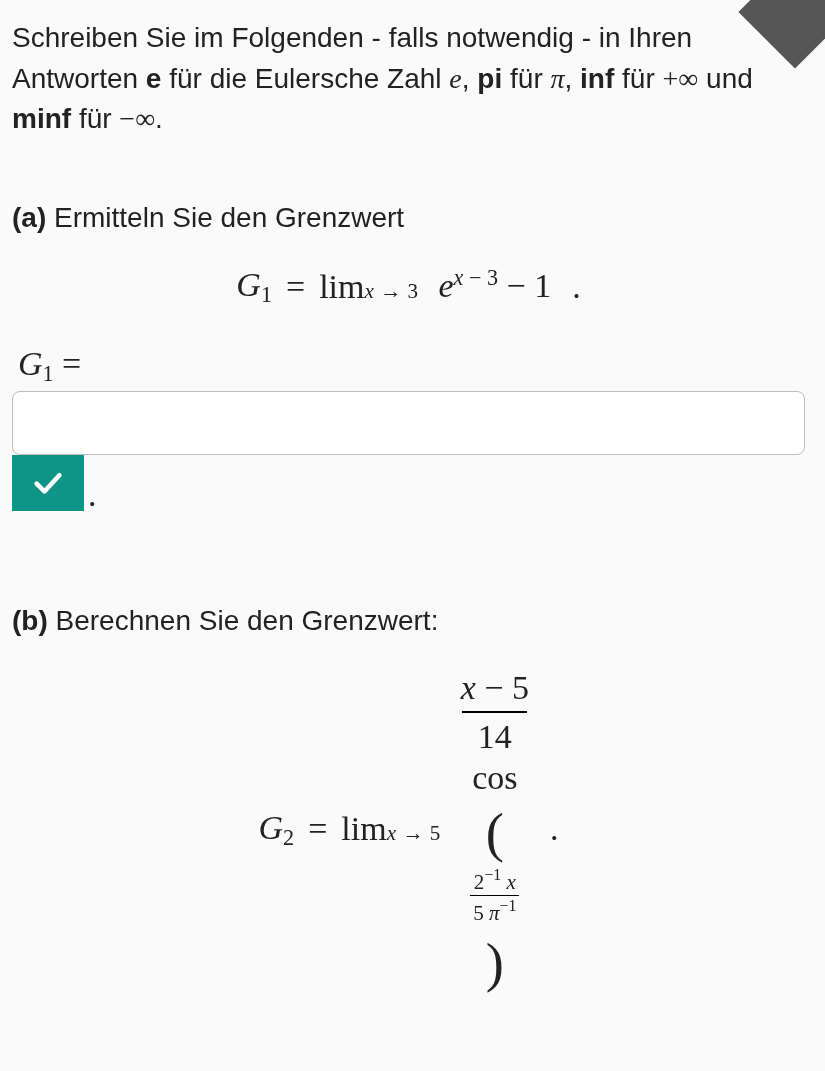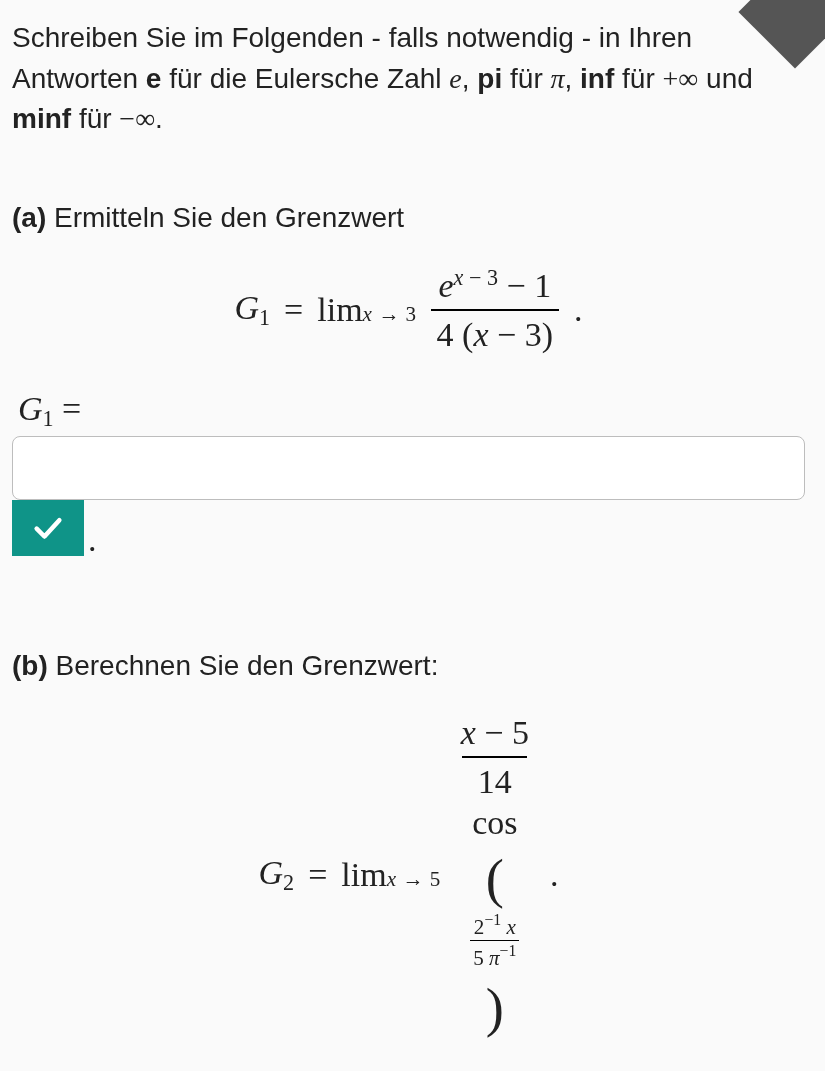--- a/index.html
+++ b/index.html
@@ -158,23 +158,20 @@
           <span class="mi">G</span><span class="sub">1</span>
         </span>
         <span>=</span>
         <span class="lim">
           <span class="top">lim</span>
           <span class="bot"><span class="mi">x</span><span> → </span><span>3</span></span>
         </span>
         <span class="frac">
           <span class="num">
             <span class="mi">e</span><span class="sup"><span class="mi">x</span><span> − 3</span></span><span> − 1</span>
-          </span>
-          <span class="den">
-            <span>4 </span><span>(</span><span class="mi">x</span><span> − 3</span><span>)</span>
           </span>
         </span>
         <span class="period">.</span>
       </span>
     </div>
 
     <div class="answer-label">
       <span class="mi">G</span><span class="sub">1</span><span> =</span>
     </div>
     <input class="answer-input" type="text" value="" style="">

